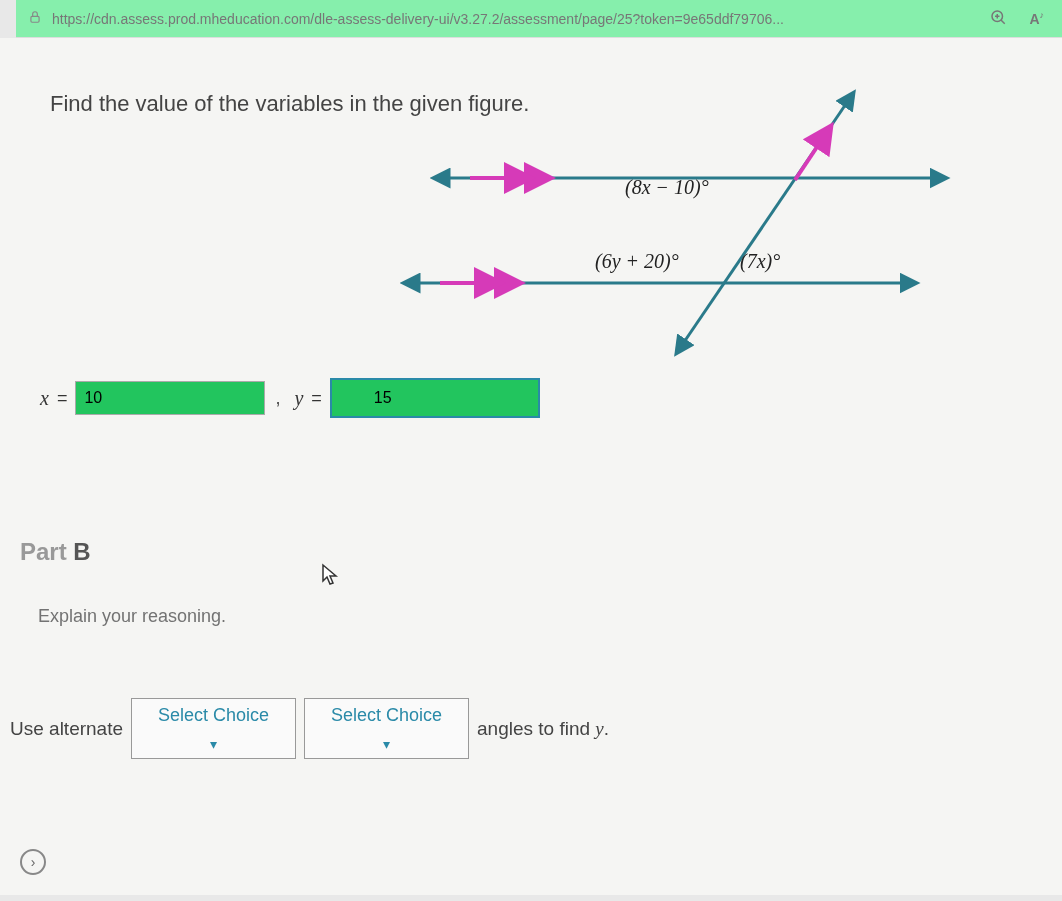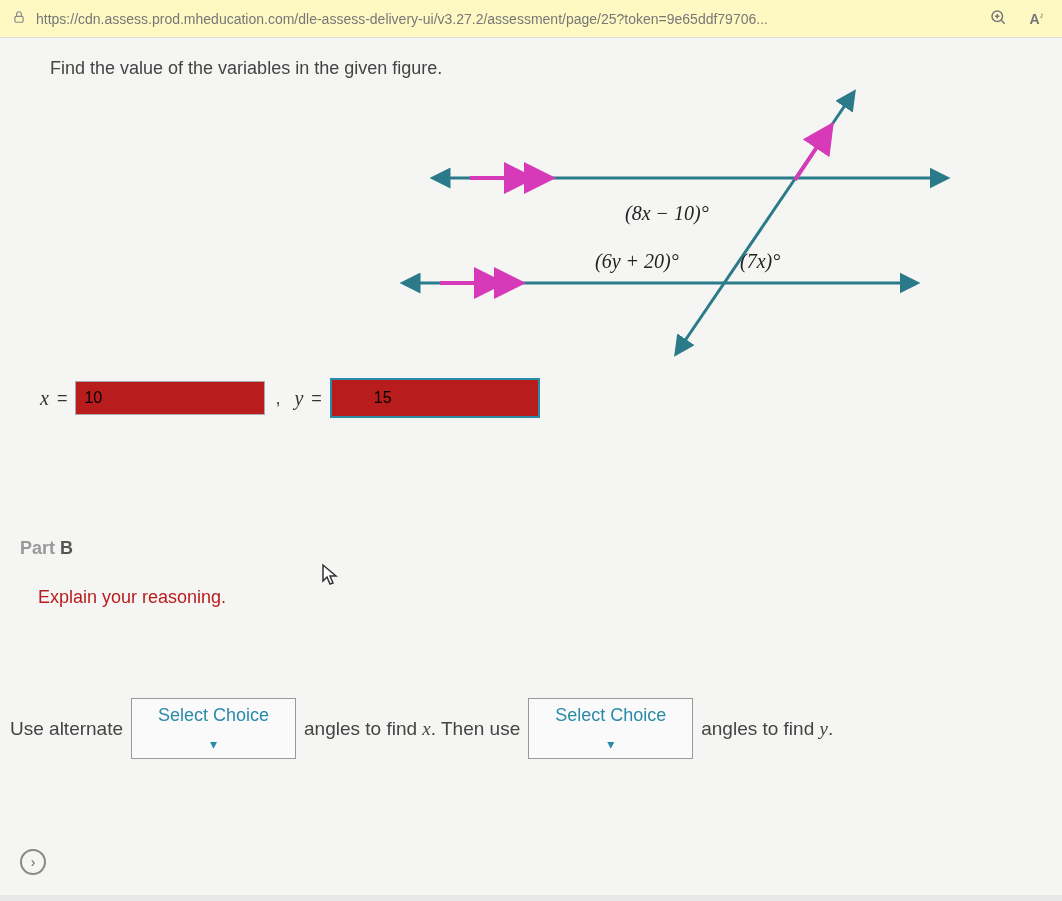--- a/index.html
+++ b/index.html
@@ -7,39 +7,41 @@
       font-family: -apple-system, BlinkMacSystemFont, "Segoe UI", Helvetica, Arial, sans-serif;
       background: #e8e8e8;
       width: 1062px;
       height: 901px;
       overflow: hidden;
     }
     .address-bar {
       display: flex;
       align-items: center;
       padding: 8px 12px;
-      background: #fef9c3;
+      background: #86efac;
       border-bottom: 1px solid #ddd;
       gap: 10px;
       color: #666;
       font-size: 14px;
+      margin-left: 16px;
     }
     .lock-icon { color: #888; }
     .url { flex: 1; color: #777; white-space: nowrap; overflow: hidden; text-overflow: ellipsis; }
     .toolbar-icon { color: #777; padding: 0 6px; }
     .content {
       background: #f5f5f3;
       padding: 20px 40px 20px 50px;
       height: calc(100% - 44px);
       position: relative;
     }
     .prompt {
       color: #444;
-      font-size: 18px;
+      font-size: 22px;
       margin-bottom: 10px;
+      margin-top: 33px;
     }
     .figure-area {
       position: absolute;
       left: 400px;
       top: 30px;
       width: 560px;
       height: 290px;
     }
     .angle-label {
       position: absolute;
@@ -62,45 +64,45 @@
       font-family: Georgia, 'Times New Roman', serif;
       font-style: italic;
       font-size: 20px;
     }
     .ans-input {
       width: 190px;
       height: 34px;
       border: 1px solid #aaa;
       padding: 4px 8px;
       font-size: 16px;
-      background: #b91c1c;
+      background: #22c55e;
     }
     .ans-input.focused {
       border: 2px solid #2a8aa8;
       width: 210px;
       height: 40px;
       padding-left: 42px;
     }
     .comma { margin: 0 6px 0 2px; color: #444; }
     .part-b {
       position: absolute;
       top: 500px;
       left: 20px;
       right: 20px;
     }
     .part-b-label {
       color: #999;
       font-weight: 600;
-      font-size: 18px;
+      font-size: 24px;
     }
     .part-b-label b { color: #555; }
     .explain {
-      margin-top: 28px;
+      margin-top: 40px;
       margin-left: 18px;
-      color: #b91c1c;
+      color: #737373;
       font-size: 18px;
     }
     .cursor-icon {
       position: absolute;
       left: 320px;
       top: 525px;
       color: #444;
     }
     .reason-row {
       position: absolute;
@@ -194,21 +196,21 @@
       <line x1="280" y1="280" x2="450" y2="30" stroke="#2a7a8a" stroke-width="3" marker-start="url(#arr-teal)" marker-end="url(#arr-teal)"></line>
 
       <line x1="90" y1="110" x2="140" y2="110" stroke="#d63ab8" stroke-width="4" marker-end="url(#arr-pink)"></line>
       <line x1="70" y1="110" x2="120" y2="110" stroke="#d63ab8" stroke-width="4" marker-end="url(#arr-pink)"></line>
 
       <line x1="60" y1="215" x2="110" y2="215" stroke="#d63ab8" stroke-width="4" marker-end="url(#arr-pink)"></line>
       <line x1="40" y1="215" x2="90" y2="215" stroke="#d63ab8" stroke-width="4" marker-end="url(#arr-pink)"></line>
 
       <line x1="395" y1="112" x2="425" y2="67" stroke="#d63ab8" stroke-width="4" marker-end="url(#arr-pink)"></line>
     </svg>
-    <div class="angle-label" style="left:225px; top:134px;">(8x − 10)°</div>
+    <div class="angle-label" style="left:225px; top:108px;">(8x − 10)°</div>
     <div class="angle-label" style="left:195px; top:182px;">(6y + 20)°</div>
     <div class="angle-label" style="left:340px; top:182px;text-align:center;">(7x)°</div>
   </div>
 
   <div class="answer-row">
     <span class="var-label">x</span>
     <span>=</span>
     <input class="ans-input" value="10" style="">
     <span class="comma">,</span>
     <span class="var-label">y</span>
@@ -227,24 +229,20 @@
     <svg width="20" height="24" viewBox="0 0 20 24" fill="none" stroke="#333" stroke-width="1.5">
         <path d="M3 2 L3 18 L7 14 L10 21 L13 20 L10 13 L16 13 Z" fill="white"></path>
       </svg>
   </span>
 
   <div class="reason-row">
     <span>Use alternate</span>
     <span class="select-box">
       <span>Select Choice</span>
       <span class="chev">▾</span>
-    </span>
-    <span>
-      <span>angles to find</span>
-      <span class="ital">x</span><span>. Then use</span>
     </span>
     <span class="select-box">
       <span>Select Choice</span>
       <span class="chev">▾</span>
     </span>
     <span>
       <span>angles to find</span>
       <span class="ital">y</span><span>.</span>
     </span>
   </div>

